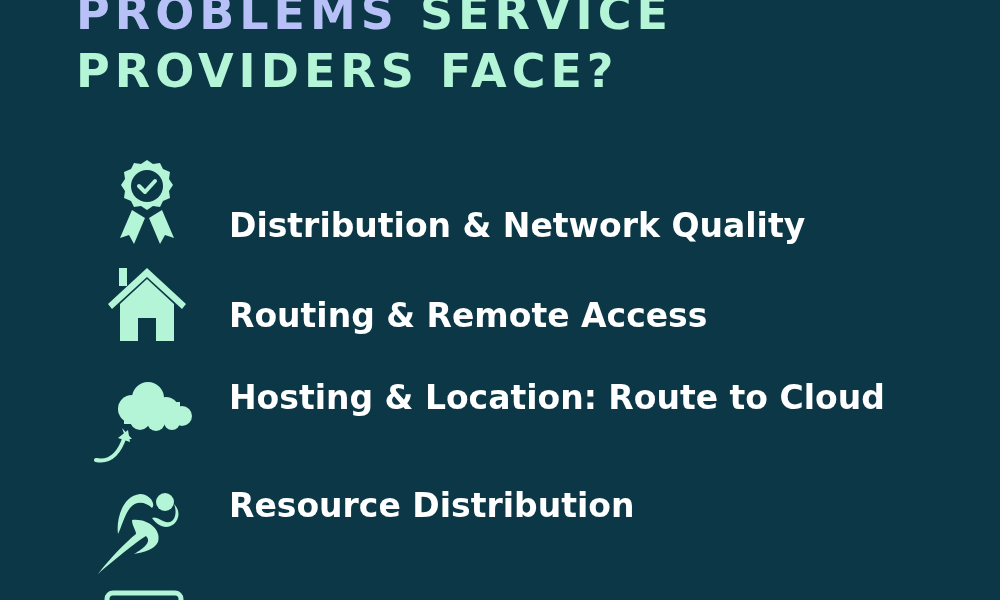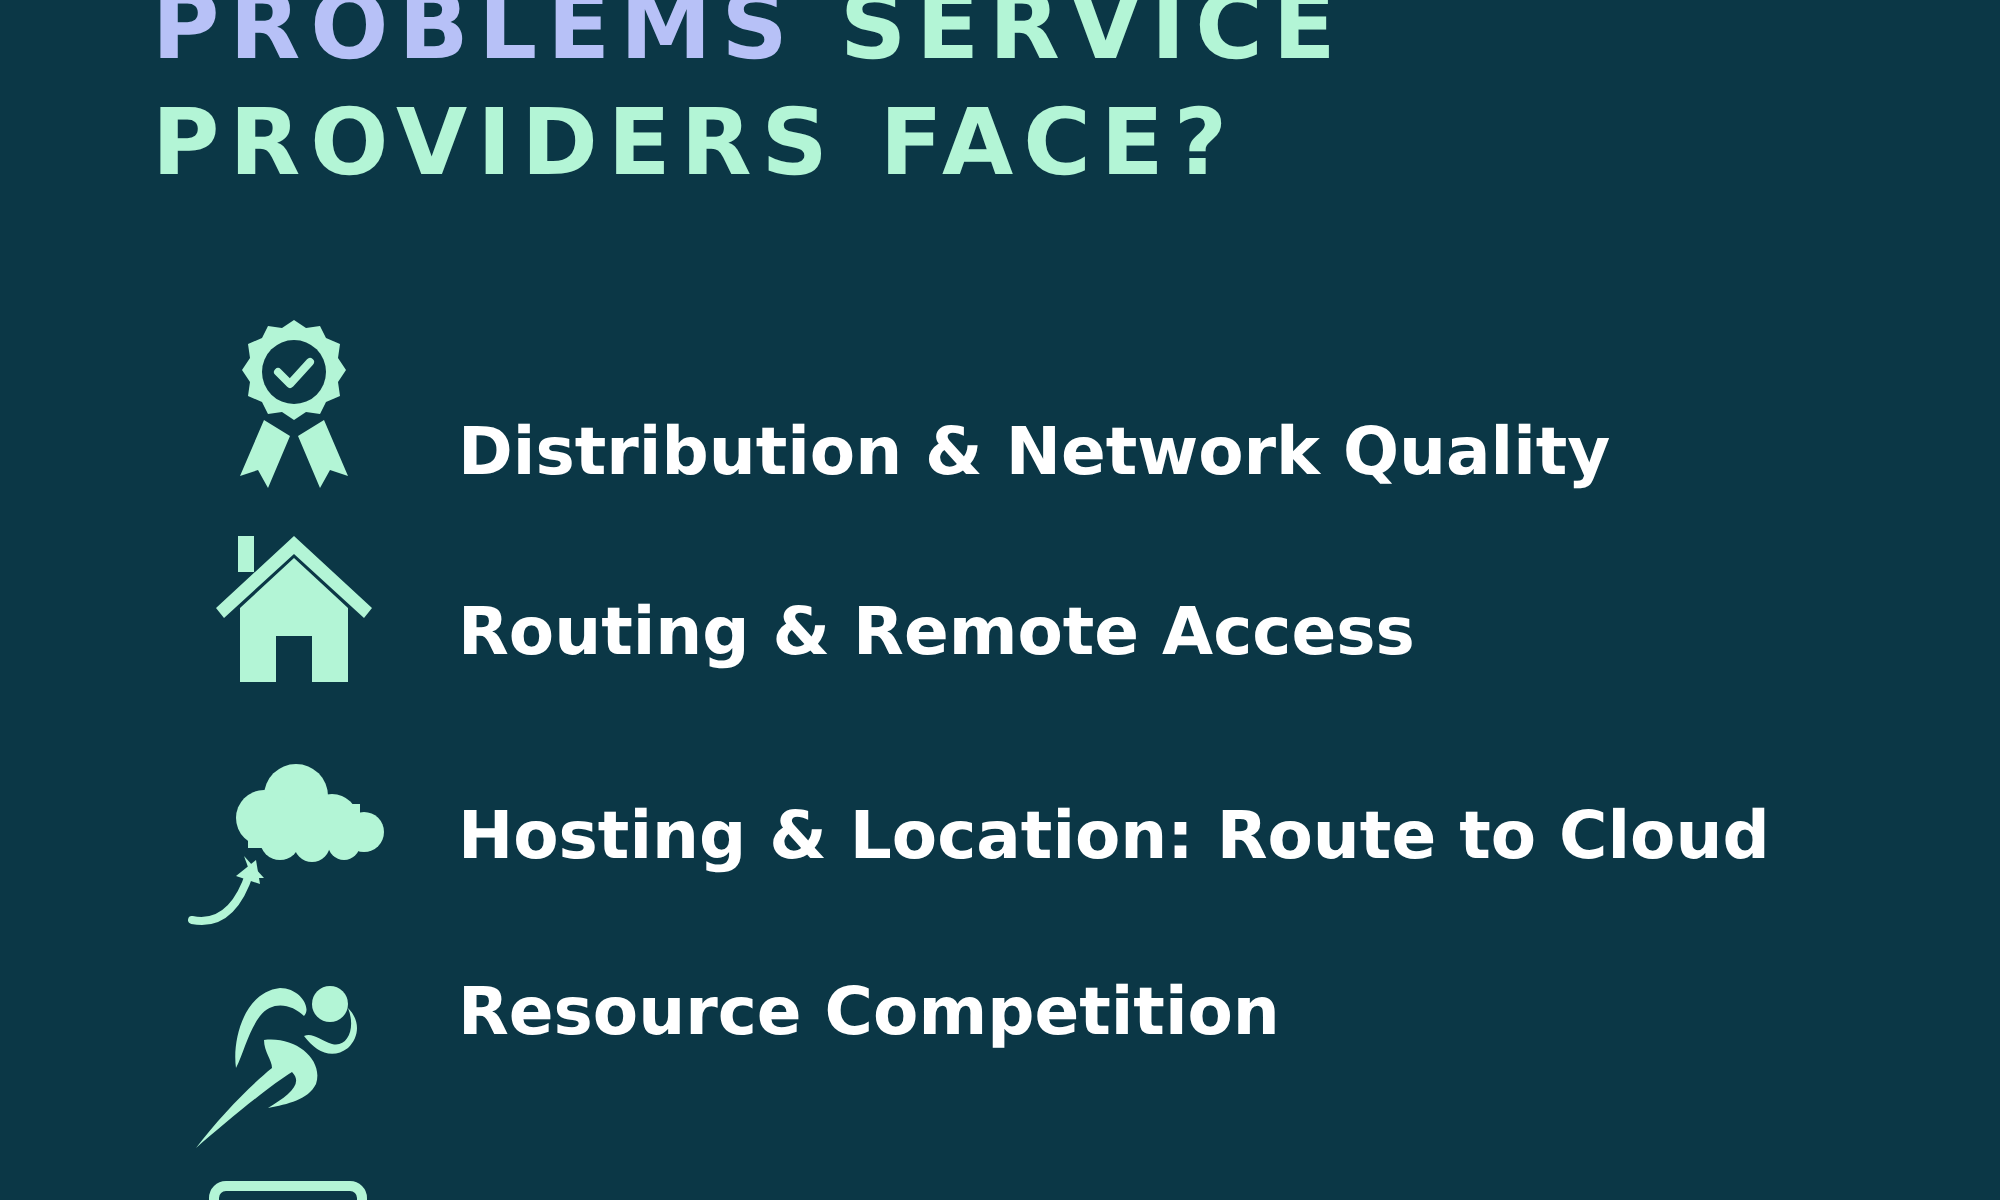--- a/index.html
+++ b/index.html
@@ -82,35 +82,35 @@
         <circle cx="46" cy="44" r="10"></circle>
         <circle cx="62" cy="46" r="9"></circle>
         <circle cx="78" cy="46" r="8"></circle>
         <rect x="30" y="26" width="56" height="22"></rect>
         <path d="M28 52 L38 63 L32 63 Z"></path>
         <path d="M34 54 L24 62 L36 66 Z"></path>
       </g>
       <path d="M2 84 Q22 88 31 60" stroke="#b3f5d6" stroke-width="4" fill="none" stroke-linecap="round"></path>
     </svg>
   </span>
-  <span class="label" style="top:398px;">Hosting &amp; Location: Route to Cloud</span>
+  <span class="label" style="top:378px;">Hosting &amp; Location: Route to Cloud</span>
 </div>
 
 <div class="item">
   <span class="icon" style="left:96px; top:490px;">
     <svg width="100" height="90" viewBox="0 0 100 90">
       <g fill="#b3f5d6">
         <circle cx="69" cy="12" r="9"></circle>
         <path d="M22 44 C20 30 26 6 44 4 C54 4 60 14 56 18 C50 12 40 10 34 18 C28 26 26 36 22 44 Z"></path>
         <path d="M56 28 C62 36 70 40 78 34 C84 28 84 20 78 14 C82 24 78 34 70 32 C64 30 60 26 56 28 Z"></path>
         <path d="M36 30 C52 28 66 40 62 52 C58 60 48 62 38 64 C48 58 56 52 50 46 C40 52 18 70 2 84 C14 68 30 52 40 44 C40 40 36 36 36 30 Z"></path>
       </g>
     </svg>
   </span>
-  <span class="label" style="top:486px;">Resource Competition</span>
+  <span class="label" style="top:486px;">Resource Distribution</span>
 </div>
 
 <div class="item">
   <span class="icon" style="left:104px; top:590px;">
     <svg width="80" height="20" viewBox="0 0 80 20">
       <rect x="3" y="3" width="74" height="30" rx="6" ry="6" fill="none" stroke="#b3f5d6" stroke-width="5"></rect>
     </svg>
   </span>
 </div>
 

